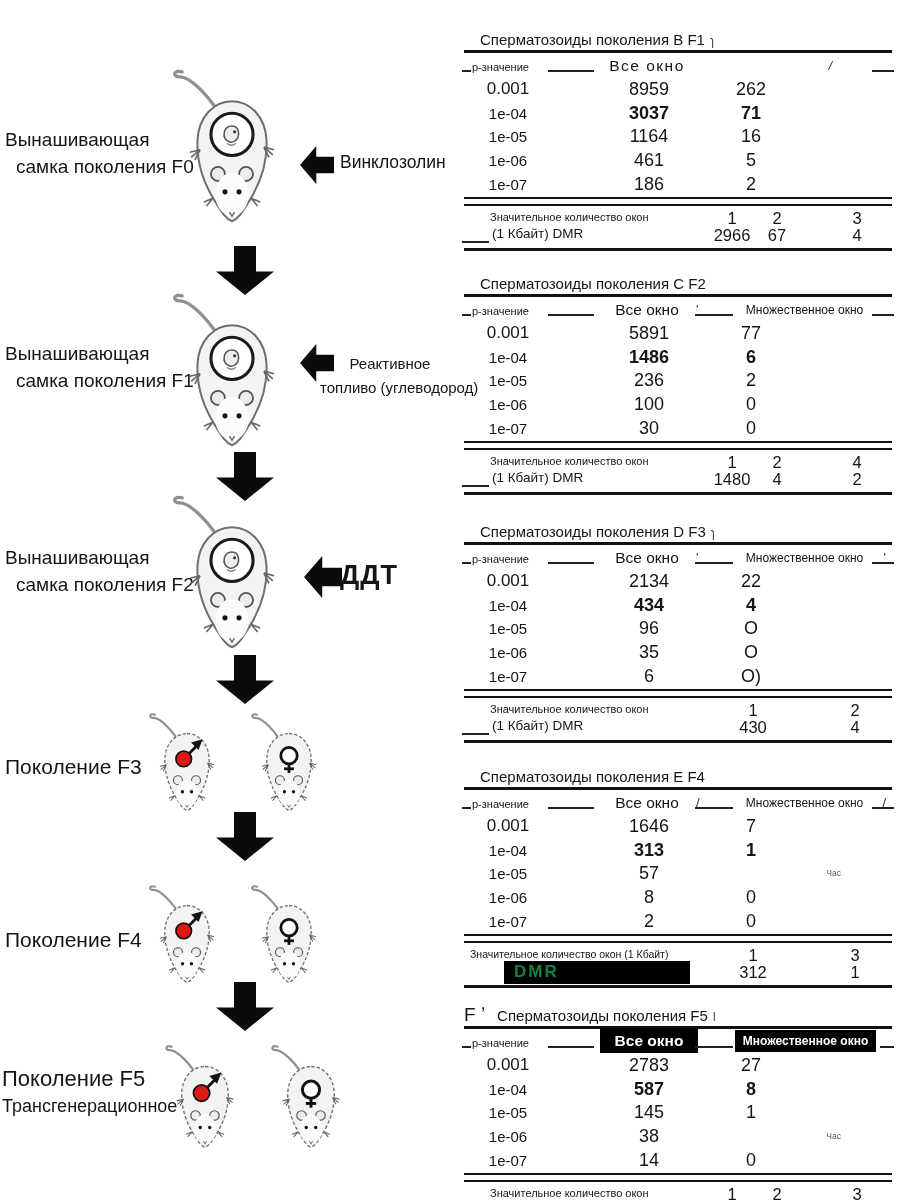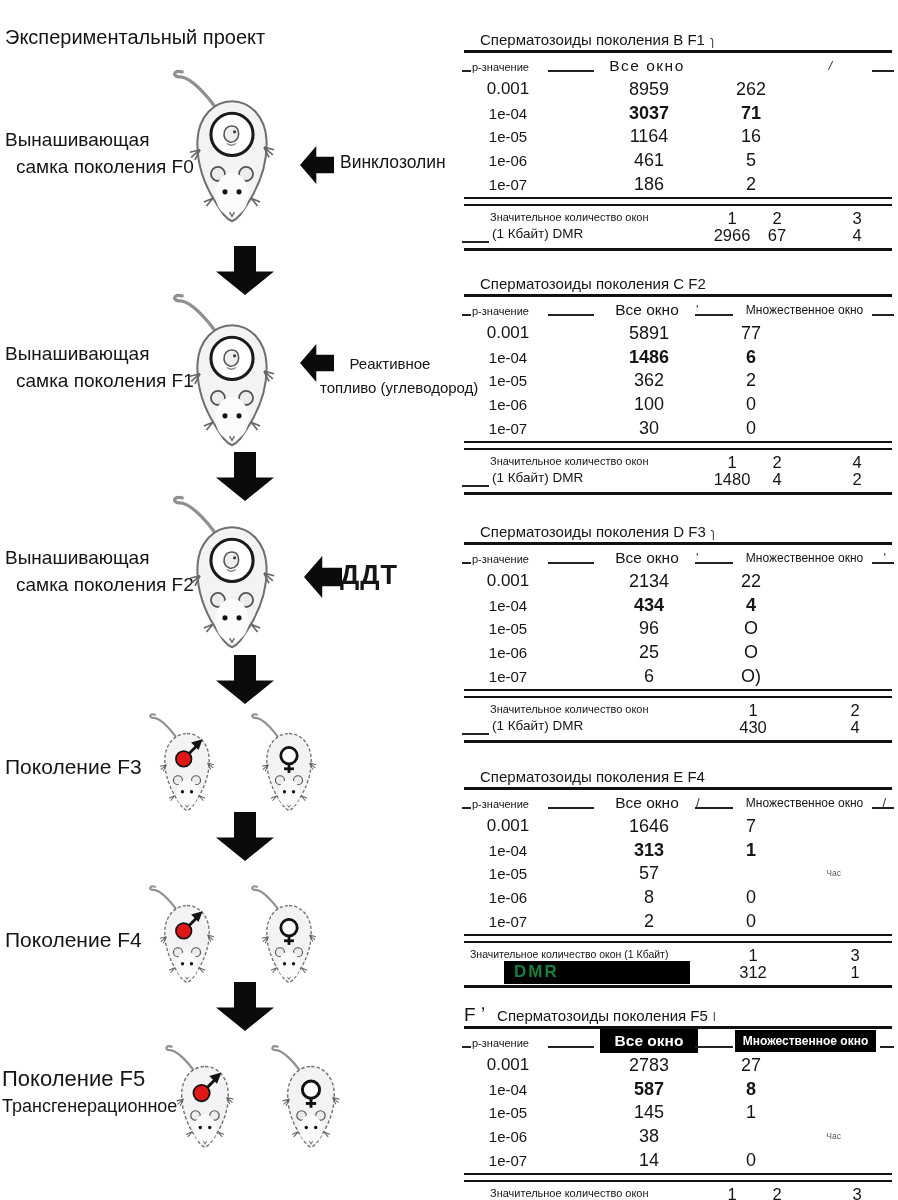--- a/index.html
+++ b/index.html
@@ -70,21 +70,20 @@
   .flabel2{position:absolute; left:30px; top:0; font-size:13.5px; white-space:nowrap;}
   .t4 .flabel2{left:42px; width:160px; background:#000; color:#15803d; font-weight:bold; font-size:17px; letter-spacing:2px; padding:1px 16px 2px 10px; top:-2px;}
   .fn{position:absolute; width:70px; top:0; text-align:center; font-size:16.5px;}
   .brule{border-top:3px solid #111; margin:2px 2px 0 2px;}
 </style>
 </head>
 <body>
 
 <div class="canvas">
 
-  <div class="fig-title">Экспериментальный проект</div>
 
   <div class="gen-label" style="left:5px; top:126px;">
     <div>Вынашивающая</div>
     <div class="indent">самка поколения F0</div>
   </div>
   <div class="mouse-lg" style="left:168px; top:68px;">
       <svg viewBox="0 0 100 130" preserveAspectRatio="xMidYMid meet">
         <path d="M44,42 C34,24 18,7 9,7 C3,7 4,1 11,3" fill="none" stroke="#909090" stroke-width="2.6" stroke-linecap="round"></path>
         <path d="M50,26 C64,26 76,38 77,56 C78,76 70,94 63,105 C58,113 55,118 50,120 C45,118 42,113 37,105 C30,94 22,76 23,56 C24,38 36,26 50,26 Z" fill="#f3f3f3" stroke="#707070" stroke-width="1.6"></path>
         <path d="M25,64 l-8,2 m8,-2 l-7,6 m7,-6 l-4,8" stroke="#666" stroke-width="1.3" fill="none"></path>
@@ -382,21 +381,21 @@
           <span class="ca">5891</span>
           <span class="cm">77</span>
         </div>
         <div class="row bold">
           <span class="cp">1e-04</span>
           <span class="ca">1486</span>
           <span class="cm">6</span>
         </div>
         <div class="row">
           <span class="cp">1e-05</span>
-          <span class="ca">362</span>
+          <span class="ca">236</span>
           <span class="cm">2</span>
         </div>
         <div class="row">
           <span class="cp">1e-06</span>
           <span class="ca">100</span>
           <span class="cm">0</span>
         </div>
         <div class="row">
           <span class="cp">1e-07</span>
           <span class="ca">30</span>
@@ -436,21 +435,21 @@
           <span class="ca">434</span>
           <span class="cm">4</span>
         </div>
         <div class="row">
           <span class="cp">1e-05</span>
           <span class="ca">96</span>
           <span class="cm">O</span>
         </div>
         <div class="row">
           <span class="cp">1e-06</span>
-          <span class="ca">25</span>
+          <span class="ca">35</span>
           <span class="cm">O</span>
         </div>
         <div class="row">
           <span class="cp">1e-07</span>
           <span class="ca">6</span>
           <span class="cm">O)</span>
         </div>
       </div>
     <div class="dsep"></div>
     <div class="tfoot">

